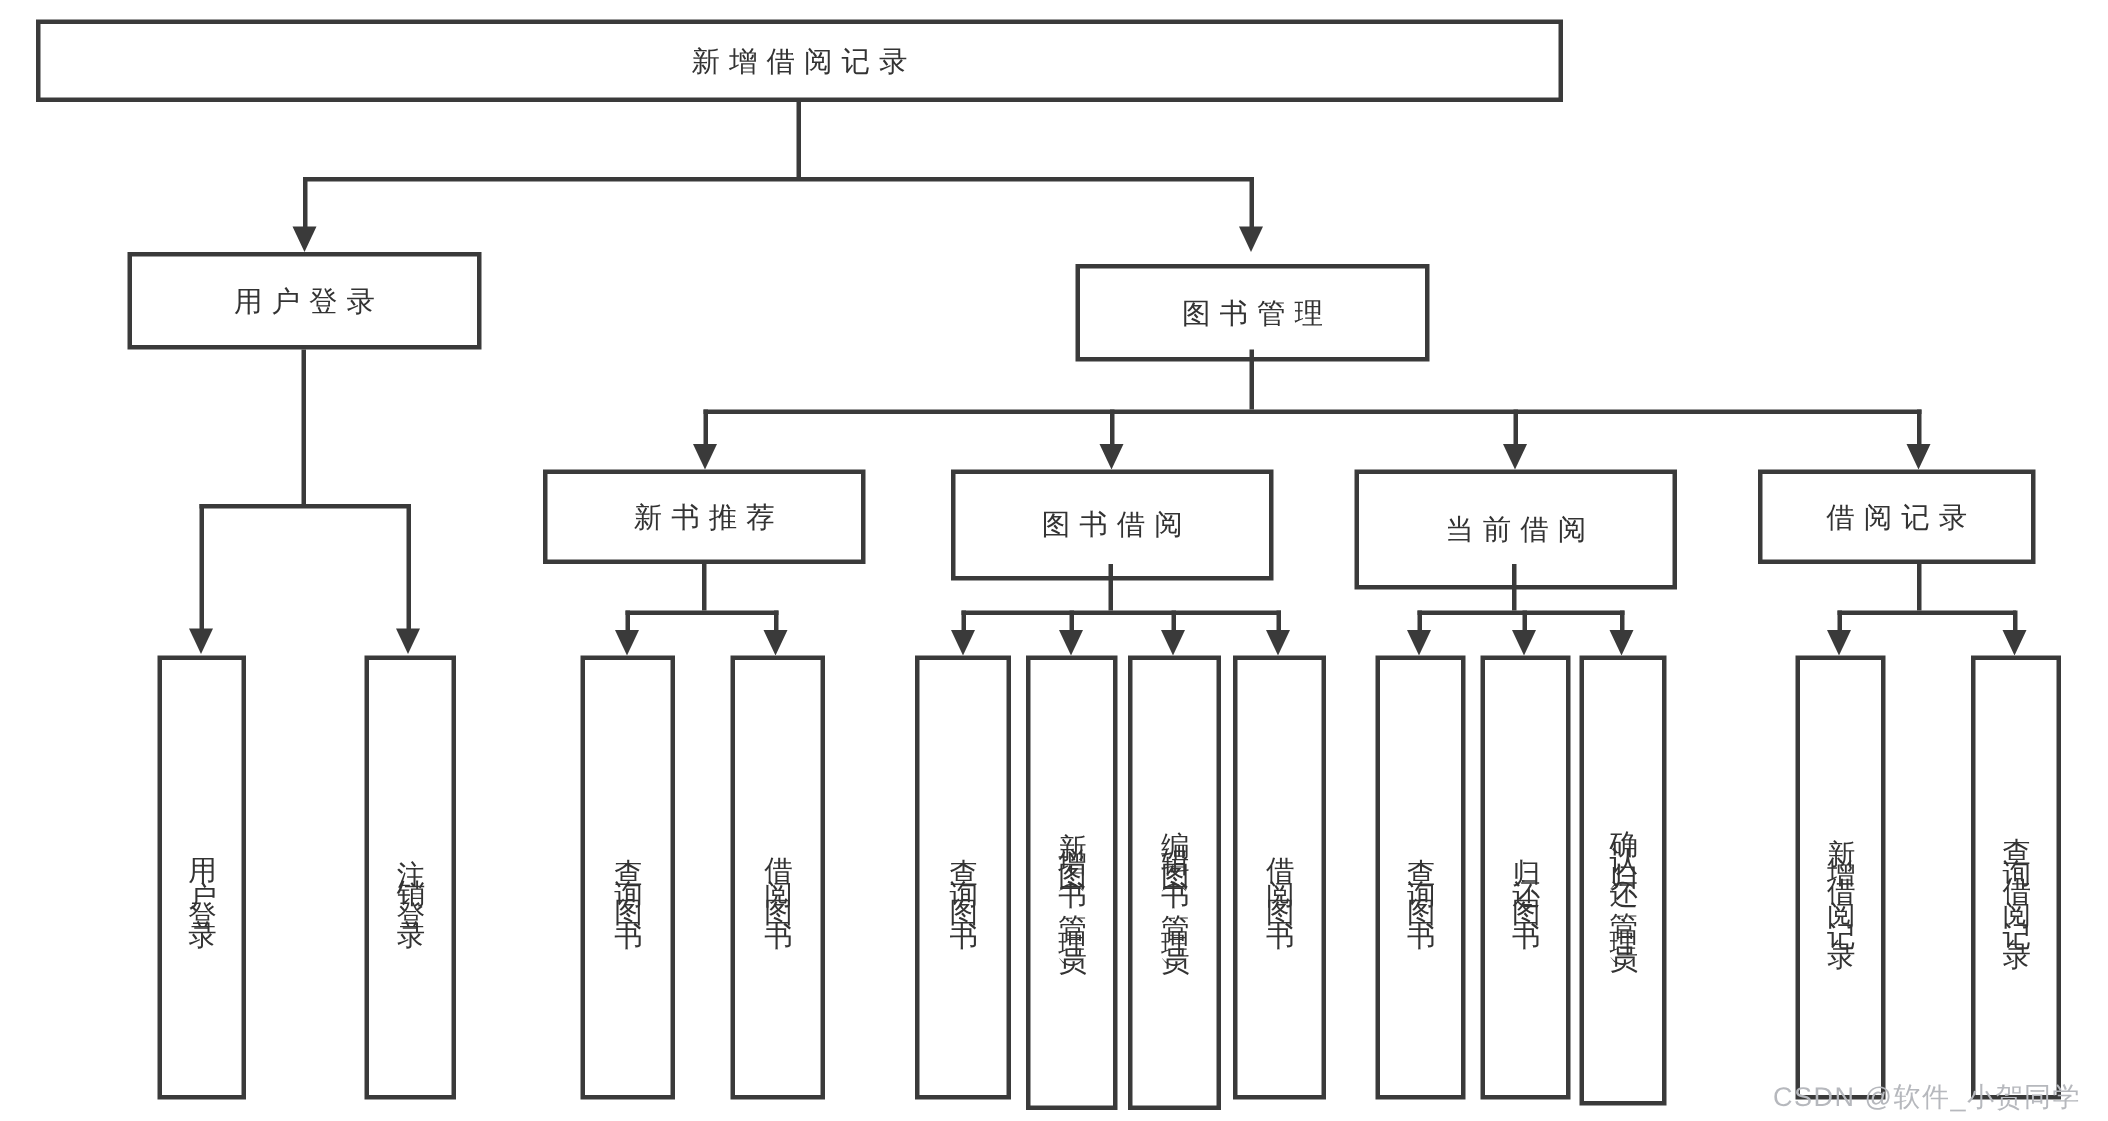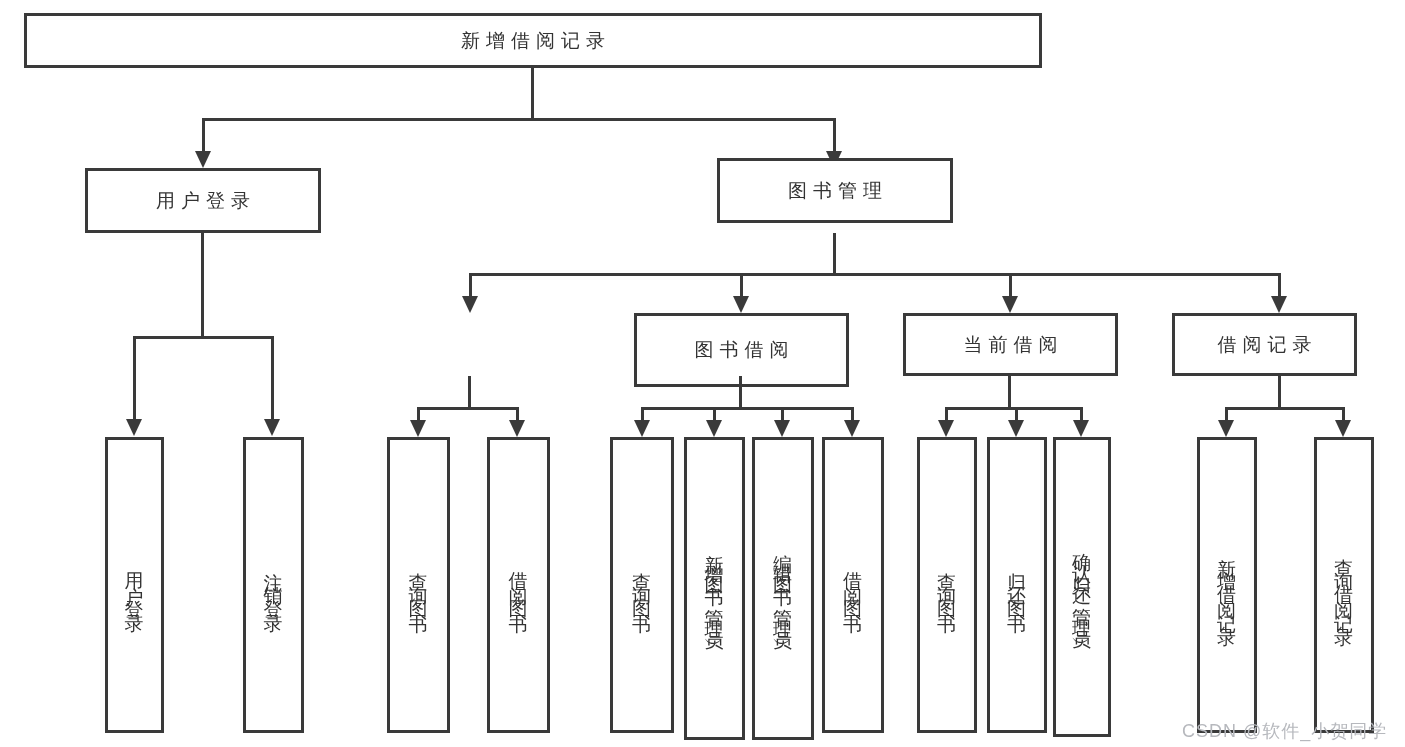--- a/index.html
+++ b/index.html
@@ -65,42 +65,43 @@
   <div class="box" style="left:24px;top:13px;width:1018px;height:55px;">新增借阅记录</div>
 
   <div class="v" style="left:531px;top:68px;height:50px;"></div>
   <div class="h" style="left:202px;top:118px;width:634px;"></div>
   <div class="v" style="left:202px;top:118px;height:34px;"></div>
   <div class="arr" style="left:195px;top:151px;"></div>
   <div class="v" style="left:833px;top:118px;height:34px;"></div>
   <div class="arr" style="left:826px;top:151px;"></div>
 
   <div class="box" style="left:85px;top:168px;width:236px;height:65px;">用户登录</div>
-  <div class="box" style="left:717px;top:158px;width:236px;height:65px;">图书管理</div>
+  <div class="box" style="left:717px;top:176px;width:236px;height:65px;">图书管理</div>
 
   <div class="v" style="left:201px;top:233px;height:103px;"></div>
   <div class="h" style="left:133px;top:336px;width:141px;"></div>
   <div class="v" style="left:133px;top:336px;height:84px;"></div>
   <div class="arr" style="left:126px;top:419px;"></div>
   <div class="v" style="left:271px;top:336px;height:84px;"></div>
   <div class="arr" style="left:264px;top:419px;"></div>
 
   <div class="v" style="left:833px;top:233px;height:40px;"></div>
   <div class="h" style="left:469px;top:273px;width:812px;"></div>
   <div class="v" style="left:469px;top:273px;height:24px;"></div>
   <div class="arr" style="left:462px;top:296px;"></div>
   <div class="v" style="left:740px;top:273px;height:24px;"></div>
   <div class="arr" style="left:733px;top:296px;"></div>
   <div class="v" style="left:1009px;top:273px;height:24px;"></div>
   <div class="arr" style="left:1002px;top:296px;"></div>
   <div class="v" style="left:1278px;top:273px;height:24px;"></div>
   <div class="arr" style="left:1271px;top:296px;"></div>
 
+  <div class="box" style="left:362px;top:313px;width:215px;height:63px;">新书推荐</div>
   <div class="box" style="left:634px;top:313px;width:215px;height:74px;">图书借阅</div>
-  <div class="box" style="left:903px;top:313px;width:215px;height:63px;">当前借阅</div>
+  <div class="box" style="left:903px;top:313px;width:215px;height:80px;">当前借阅</div>
   <div class="box" style="left:1172px;top:313px;width:185px;height:63px;">借阅记录</div>
 
   <div class="v" style="left:468px;top:376px;height:31px;"></div>
   <div class="h" style="left:417px;top:407px;width:102px;"></div>
   <div class="v" style="left:417px;top:407px;height:14px;"></div>
   <div class="arr" style="left:410px;top:420px;"></div>
   <div class="v" style="left:516px;top:407px;height:14px;"></div>
   <div class="arr" style="left:509px;top:420px;"></div>
 
   <div class="v" style="left:739px;top:376px;height:31px;"></div>

